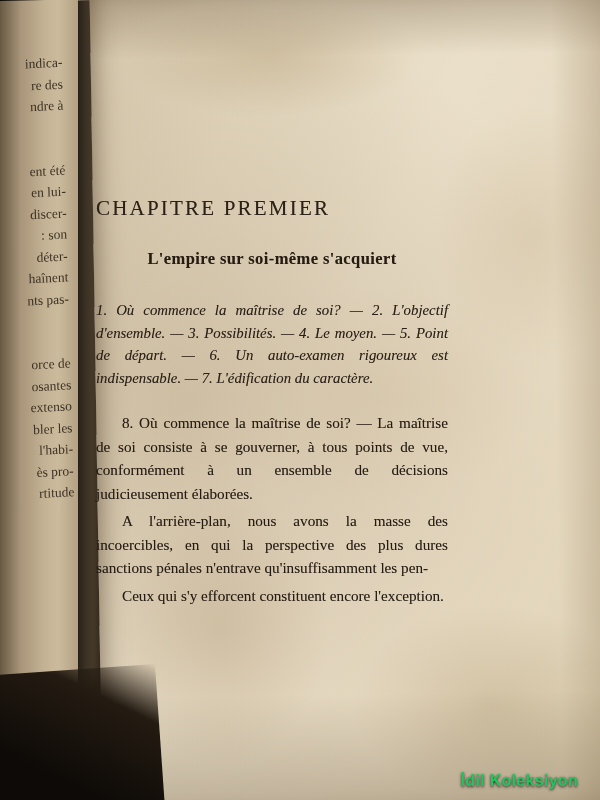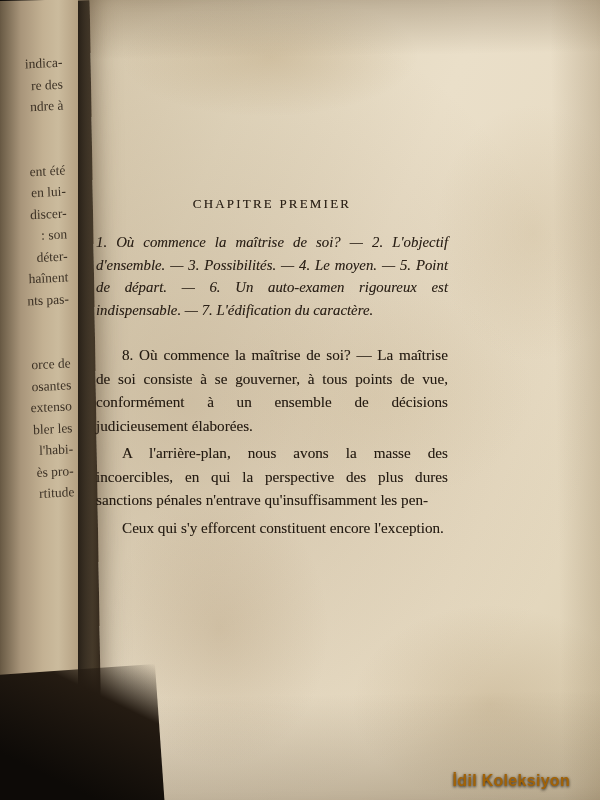--- a/index.html
+++ b/index.html
@@ -110,25 +110,25 @@
 
   
   .text-block {
     position: absolute;
     left: 96px;
     top: 196px;
     width: 352px;
     color: #241b12;
   }
   .chapter-title {
-    text-align: center;
-    font-size: 13px;
+    text-align: left;
+    font-size: 21px;
     letter-spacing: 2.2px;
     color: #2b2117;
-    margin-bottom: 19px;
+    margin-bottom: 28px;
     font-weight: 400;
   }
   .chapter-subtitle {
     text-align: center;
     font-size: 16.5px;
     font-weight: bold;
     letter-spacing: .4px;
     color: #241b12;
     margin-bottom: 30px;
   }
@@ -166,23 +166,23 @@
     bottom: -10px;
     width: 180px;
     height: 140px;
     background: linear-gradient(30deg, #0d0a07 30%, #241b12 75%, rgba(36,27,18,0) 100%);
     transform: rotate(-4deg);
   }
 
   
   .watermark {
     position: absolute;
-    right: 30px;
+    right: 22px;
     bottom: 10px;
-    color: #a16207;
+    color: #22c55e;
     font-family: "Liberation Sans", sans-serif;
     font-size: 16px;
     font-weight: bold;
     letter-spacing: .3px;
     text-shadow: 0 1px 3px rgba(0,0,0,.85);
   }
 </style>
 </head>
 <body>
 
@@ -222,20 +222,21 @@
     <div class="stain s3"></div>
     <div class="stain s4"></div>
     <div class="stain s5"></div>
     <div class="edge-top"></div>
     <div class="edge-bottom"></div>
     <div class="right-shade"></div>
   </div>
 
   <div class="text-block">
     <div class="chapter-title">CHAPITRE PREMIER</div>
+    <div class="chapter-subtitle">L'empire sur soi-même s'acquiert</div>
     <p class="summary">1. Où commence la maîtrise de soi? — 2. L'objectif d'ensemble. — 3. Possibilités. — 4. Le moyen. — 5. Point de départ. — 6. Un auto-examen rigoureux est indispensable. — 7. L'édification du caractère.</p>
     <p class="body-par">8. Où commence la maîtrise de soi? — La maîtrise de soi consiste à se gouverner, à tous points de vue, conformément à un ensemble de décisions judicieusement élaborées.</p>
     <p class="body-par">A l'arrière-plan, nous avons la masse des incoercibles, en qui la perspective des plus dures sanctions pénales n'entrave qu'insuffisamment les pen-</p>
     <p class="body-par">Ceux qui s'y efforcent constituent encore l'exception.</p>
   </div>
 
   <div class="cover-wedge"></div>
 
   <div class="watermark">İdil Koleksiyon</div>
 </div>

